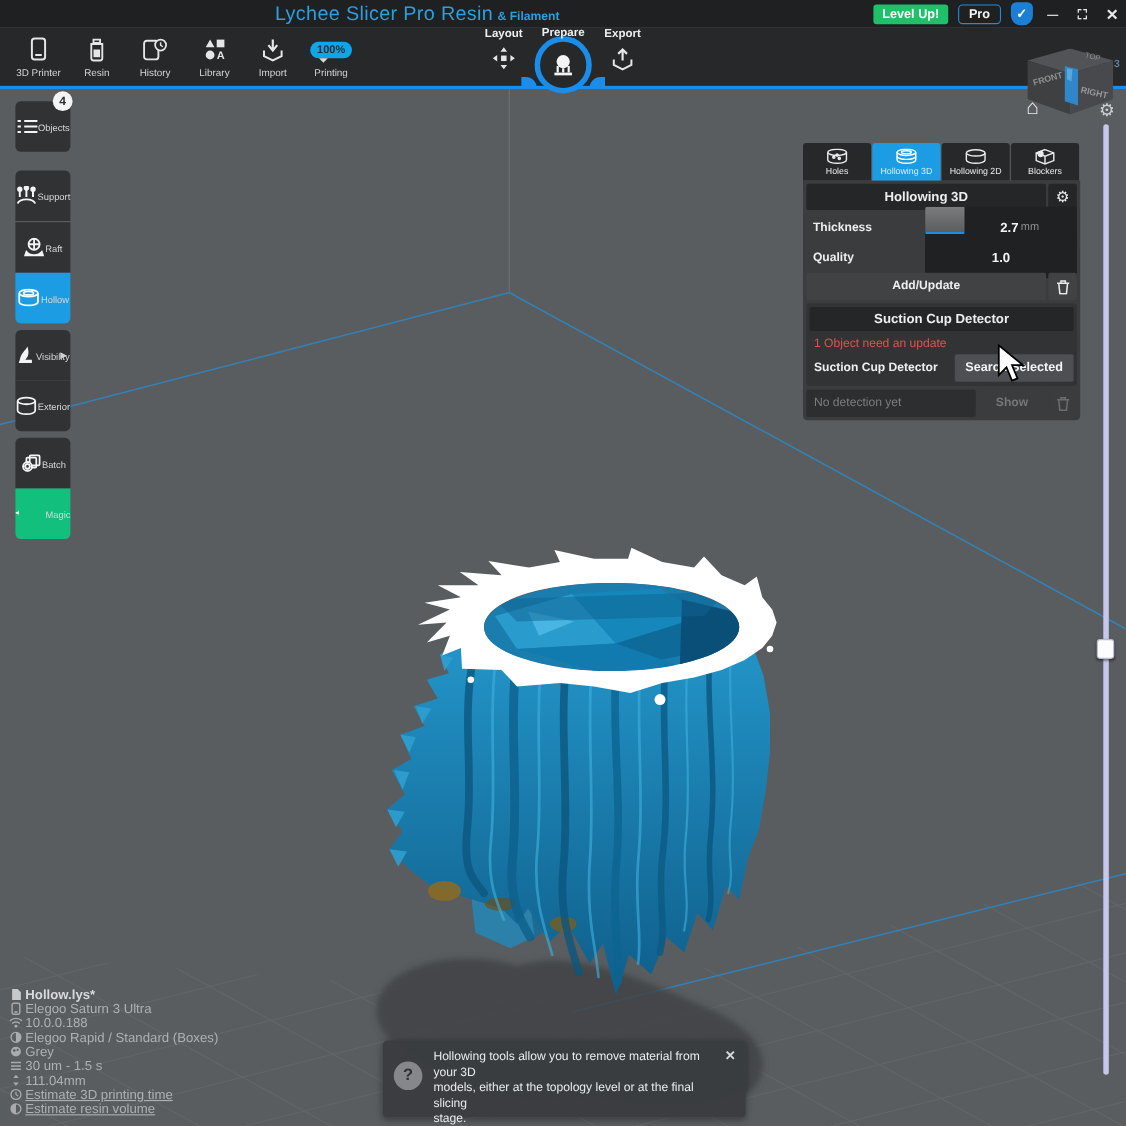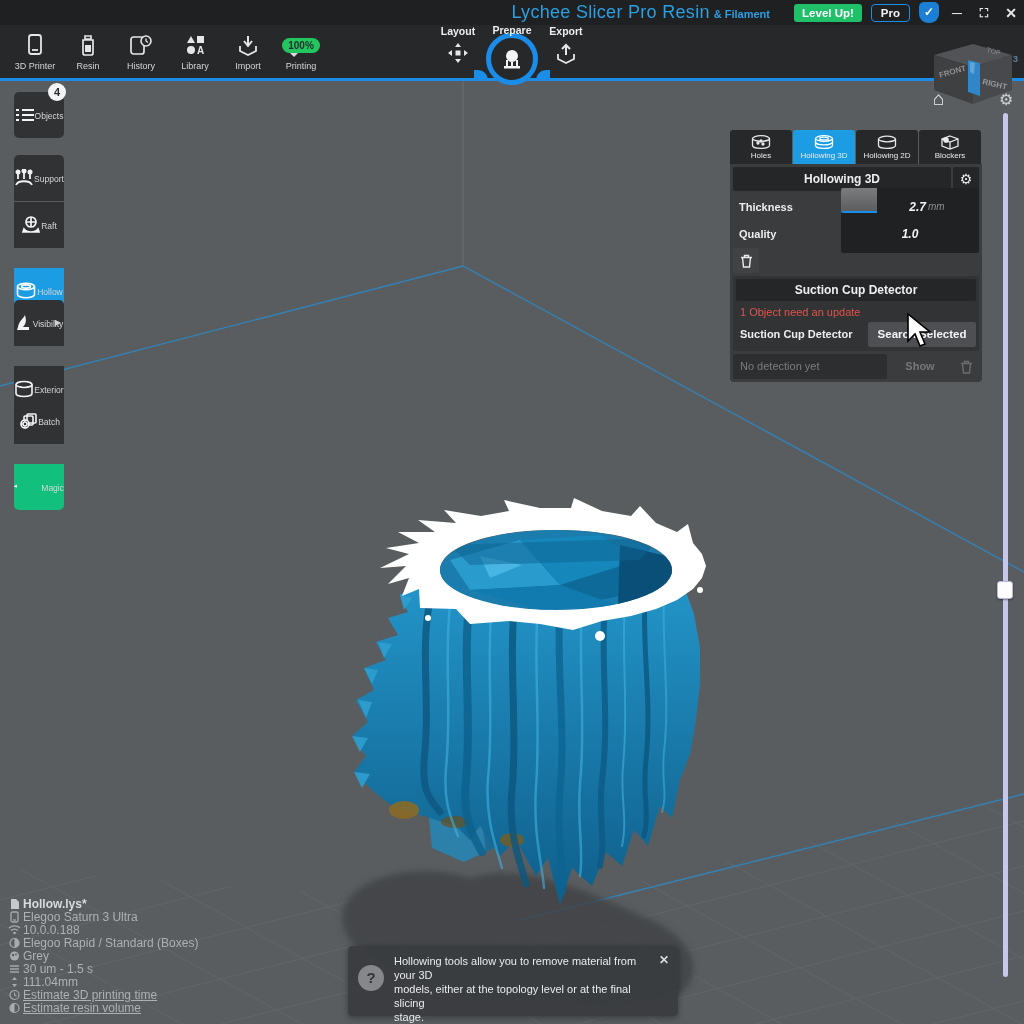--- a/index.html
+++ b/index.html
@@ -4,34 +4,34 @@
 <style>
   * { margin:0; padding:0; box-sizing:border-box; }
   html,body { background:#1f2022; }
   body { font-family:"Liberation Sans", sans-serif; }
   #app { position:relative; width:1024px; height:1024px; overflow:hidden; background:#5a5d60; }
 
   
   .menubar { position:absolute; left:0; top:0; width:1024px; height:25px; background:#1f2022; z-index:30; display:flex; align-items:center; }
   .menu-items { display:flex; gap:4px; padding-left:8px; }
   .menu-item { color:#eceeef; font-size:13px; font-weight:bold; padding:4px 10px; cursor:default; }
-  .title-wrap { position:absolute; left:250px; top:2px; width:520px; text-align:right; pointer-events:none; }
+  .title-wrap { position:absolute; left:250px; top:2px; width:520px; text-align:left; pointer-events:none; }
   .title-main { color:#2b9fe0; font-size:18px; letter-spacing:.3px; }
   .title-suffix { color:#2b9fe0; font-size:11px; font-weight:bold; margin-left:4px; }
   .win-controls { position:absolute; right:4px; top:0; height:25px; display:flex; align-items:center; gap:9px; }
   .btn-levelup { background:#1fc069; color:#fff; font-size:11.5px; font-weight:bold; border-radius:3px; padding:3px 8px; }
   .btn-pro { border:1.5px solid #1b8de8; color:#f2f4f6; font-size:11.5px; font-weight:bold; border-radius:4px; padding:2px 9px; }
   .shield { width:20px; height:21px; background:#1b7fd4; border-radius:5px 5px 9px 9px; color:#fff; font-size:12px; font-weight:bold; text-align:center; line-height:20px; }
   .winbtn { color:#e8eaec; font-size:14px; font-weight:bold; width:18px; text-align:center; }
 
   .toolbar { position:absolute; left:0; top:25px; width:1024px; height:53px; background:#27282a; z-index:29; }
   .tool-item { position:absolute; top:6px; width:58px; text-align:center; }
   .tool-item .ticon { height:28px; display:flex; align-items:center; justify-content:center; }
   .tool-label { color:#d3d5d7; font-size:9px; margin-top:2px; }
-  .badge-100 { display:inline-block; background:#22c55e; color:#2b2d2f; font-size:10px; font-weight:bold; border-radius:8px; padding:2px 6px; position:relative; }
+  .badge-100 { display:inline-block; background:#0ea5e9; color:#2b2d2f; font-size:10px; font-weight:bold; border-radius:8px; padding:2px 6px; position:relative; }
   .badge-100:after { content:""; position:absolute; left:8px; bottom:-4px; border:4px solid transparent; border-top-color:#d7d9db; border-bottom:0; }
   .version { position:absolute; right:6px; top:28px; color:#5d7f9e; font-size:9.5px; font-weight:bold; }
 
   .mode-tab { position:absolute; top:25px; width:60px; text-align:center; z-index:31; }
   .mode-label { color:#eceeef; font-size:10.5px; font-weight:bold; }
   .mode-icon { height:26px; display:flex; align-items:center; justify-content:center; margin-top:3px; }
   .prepare-circle { position:absolute; left:486px; top:33px; width:52px; height:52px; border-radius:50%; background:#27282a; border:5px solid #1b8de8; z-index:31; display:flex; align-items:center; justify-content:center; }
   .prepare-label { position:absolute; left:482px; top:24px; width:60px; text-align:center; color:#eceeef; font-size:10.5px; font-weight:bold; z-index:32; }
   .flare { position:absolute; top:70px; width:14px; height:11px; background:#1b8de8; z-index:30; }
   .flare.l { left:474px; border-radius:0 10px 0 0; }
@@ -39,37 +39,37 @@
   .accent-line { position:absolute; left:0; top:78px; width:1024px; height:3px; background:#1b8de8; z-index:28; }
 
   
   #scene { position:absolute; left:0; top:0; z-index:1; }
 
   
   .side-btn { position:absolute; left:14px; width:50px; height:46px; background:#303234; display:flex; flex-direction:row; align-items:center; justify-content:center; z-index:10; }
   .side-btn .slabel { color:#d5d7d9; font-size:8.5px; margin-top:1px; }
   .side-btn.sel-blue { background:#1b9ce3; }
   .side-btn.sel-green { background:#13bf7c;gap:24px; }
-  .rnd-t { border-radius:5px 5px 0 0; } .rnd-b { border-radius:0 0 5px 5px;margin-top:20px; } .rnd { border-radius:5px; }
+  .rnd-t { border-radius:5px 5px 0 0; } .rnd-b { border-radius:0 0 5px 5px; } .rnd { border-radius:5px; }
   .obj-badge { position:absolute; left:48px; top:83px; width:18px; height:18px; background:#f2f4f6; border-radius:50%; color:#2b2d2f; font-size:11px; font-weight:bold; text-align:center; line-height:18px; z-index:11; }
   .vis-arrow { position:absolute; right:3px; top:18px; color:#cfd1d3; font-size:8px; }
 
   
   .panel { position:absolute; left:730px; top:130px; width:252px; z-index:10; }
   .tabs { display:flex; gap:1px; }
   .ptab { width:62px; height:34px; background:#27282a; display:flex; flex-direction:column; align-items:center; justify-content:center; border-radius:3px 3px 0 0; }
   .ptab.sel { background:#1b9ce3; }
   .ptab .tlabel { color:#e8eaec; font-size:8px; margin-top:1px; white-space:nowrap; }
   .pblock { background:#3a3c3e; padding:3px; border-radius:0 0 4px 4px; }
   .phead { display:flex; gap:2px; margin-bottom:3px; }
   .phead .hbar { flex:1; background:#242628; color:#eceeef; font-size:12px; font-weight:bold; text-align:center; line-height:24px; height:24px; border-radius:2px; }
   .phead .hgear { width:26px; height:24px; background:#242628; color:#e8eaec; text-align:center; line-height:24px; font-size:14px; border-radius:2px; }
   .prow { display:flex; align-items:center; height:25px; margin-bottom:2px; }
   .prow .plabel { color:#eceeef; font-size:11px; font-weight:bold; padding-left:6px; flex:1; }
-  .field { background:#1f2123; height:38px; display:flex; align-items:center; justify-content:center; border-radius:2px;font-style:italic; }
+  .field { background:#1f2123; height:38px; display:flex; align-items:center; justify-content:center; border-radius:2px; }
   .thick-field { width:138px; position:relative; }
   .drag-pad { position:absolute; left:0; top:0; width:36px; height:25px; background:linear-gradient(#7a7c7e,#5b5d5f); border-bottom:2px solid #1b8de8; border-radius:2px 0 0 2px; }
   .fval { color:#f2f4f6; font-size:12px; font-weight:bold; }
   .funit { color:#8e9092; font-size:10px; margin-left:2px; }
   .btn-row { display:flex; gap:2px; margin-bottom:3px; }
   .pbtn { background:#404244; color:#eceeef; font-size:11px; font-weight:bold; text-align:center; line-height:25px; height:25px; border-radius:2px; flex:1; }
   .sq-btn { width:26px; height:25px; background:#404244; border-radius:2px; display:flex; align-items:center; justify-content:center; }
   .suction { background:#313335; border-radius:3px; padding:3px; margin-bottom:3px; }
   .suction .shead { background:#242628; color:#eceeef; font-size:12px; font-weight:bold; text-align:center; line-height:22px; height:22px; border-radius:2px; }
   .warn { color:#e0544a; font-size:11px; padding:5px 4px 2px 4px; }
@@ -465,20 +465,21 @@
           <span class="funit">mm</span>
         </div>
       </div>
       <div class="prow">
         <span class="plabel">Quality</span>
         <div class="field" style="width:138px">
           <span class="fval">1.0</span>
         </div>
       </div>
       <div class="btn-row">
+        <div class="pbtn">Add/Update</div>
         <div class="sq-btn">
           <svg width="13" height="14">
               <g stroke="#e8eaec" stroke-width="1.4" fill="none">
                 <path d="M1,3.5 h11 M4.5,3.5 V1.5 h4 v2"></path>
                 <path d="M2.5,3.5 l1,9.5 h6 l1,-9.5"></path>
               </g>
             </svg>
         </div>
       </div>
       <div class="suction">

